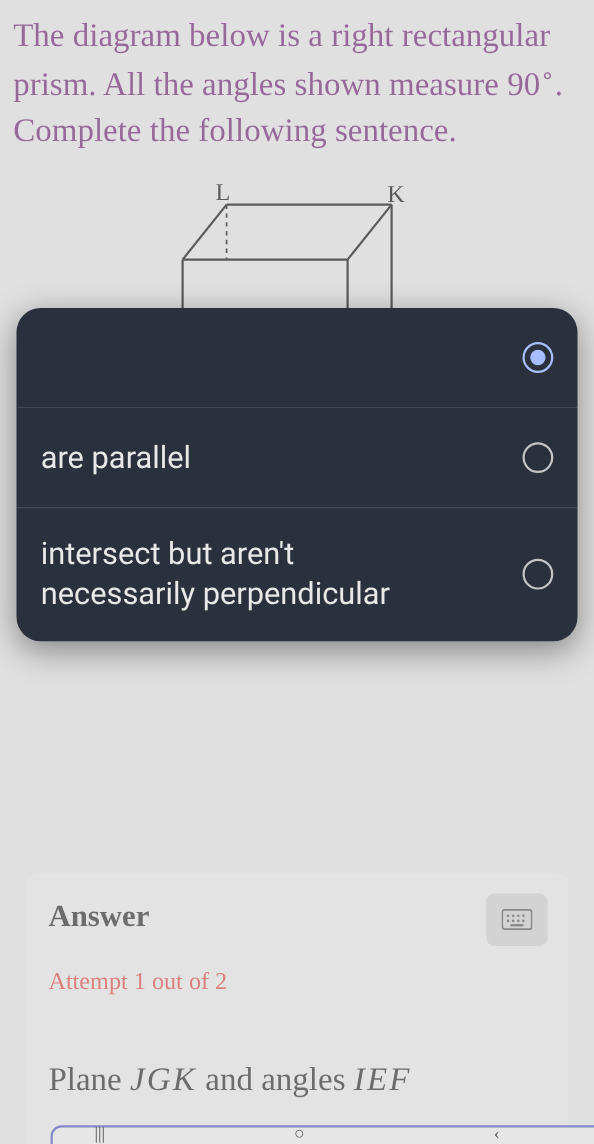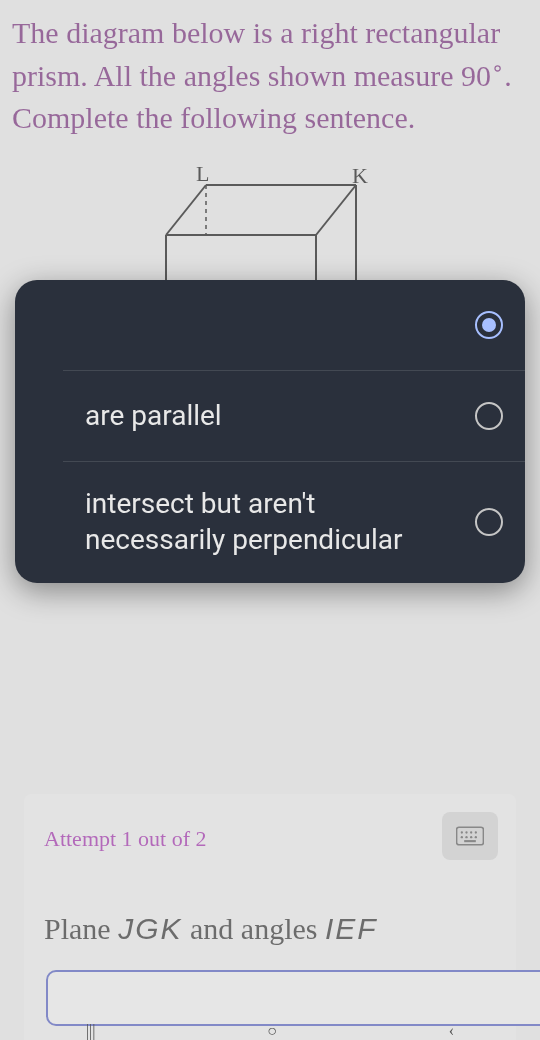--- a/index.html
+++ b/index.html
@@ -44,22 +44,22 @@
       padding: 24px 20px 40px;
       position: relative;
     }
     .answer-title {
       font-size: 28px;
       font-weight: bold;
       color: #222;
     }
     .attempt-text {
       font-size: 22px;
-      color: #a21caf;
-      margin-top: 8px;
+      color: #ef4444;
+      margin-top: 29px;
     }
     .keyboard-btn {
       position: absolute;
       right: 18px;
       top: 18px;
       width: 56px;
       height: 48px;
       background: #ddd;
       border-radius: 8px;
       display: flex;
@@ -68,21 +68,21 @@
     }
     .keyboard-btn svg { width: 28px; height: 20px; }
     .plane-line {
       margin-top: 60px;
       font-size: 30px;
       color: #222;
     }
     .plane-line .mi {
       font-style: italic;
       letter-spacing: 2px;
-      font-family: Liberation Sans, sans-serif;
+      font-family: Liberation Serif, serif;
       text-align: right;
     }
     .input-box {
       margin-top: 24px;
       margin-left: 2px;
       height: 56px;
       border: 2px solid #4a57c7;
       border-radius: 10px;
       background: #fff;
       width: 520px;
@@ -98,21 +98,20 @@
     .dropdown {
       position: absolute;
       left: 15px;
       right: 15px;
       top: 280px;
       background: #2a303c;
       border-radius: 22px;
       overflow: hidden;
       color: #e8e8e8;
       box-shadow: 0 8px 30px rgba(0,0,0,0.4);
-      padding-left: 48px;
     }
     .dropdown .option {
       padding: 24px 22px;
       border-bottom: 1px solid rgba(255,255,255,0.12);
       display: flex;
       align-items: center;
       justify-content: space-between;
       font-family: -apple-system, Roboto, sans-serif;
       font-size: 28px;
       min-height: 91px;
@@ -169,20 +168,21 @@
       <line x1="56" y1="66" x2="206" y2="66" stroke="#000" stroke-width="2"></line>
       <line x1="96" y1="16" x2="96" y2="66" stroke="#000" stroke-width="1.5" stroke-dasharray="4,4"></line>
       <line x1="56" y1="66" x2="56" y2="120" stroke="#000" stroke-width="2"></line>
       <line x1="206" y1="66" x2="206" y2="120" stroke="#000" stroke-width="2"></line>
       <line x1="246" y1="16" x2="246" y2="120" stroke="#000" stroke-width="2"></line>
     </svg>
   </div>
 </div>
 
 <div class="answer-panel" style="position:absolute; left:12px; right:12px; top:754px;">
+  <div class="answer-title">Answer</div>
   <div class="attempt-text">Attempt 1 out of 2</div>
   <div class="keyboard-btn">
     <svg viewBox="0 0 24 16">
       <rect x="0.5" y="0.5" width="23" height="15" rx="2" fill="none" stroke="#555" stroke-width="1.4"></rect>
       <circle cx="5" cy="5" r="1" fill="#555"></circle>
         <circle cx="9" cy="5" r="1" fill="#555"></circle>
         <circle cx="13" cy="5" r="1" fill="#555"></circle>
         <circle cx="17" cy="5" r="1" fill="#555"></circle>
       <circle cx="5" cy="9" r="1" fill="#555"></circle>
         <circle cx="9" cy="9" r="1" fill="#555"></circle>

